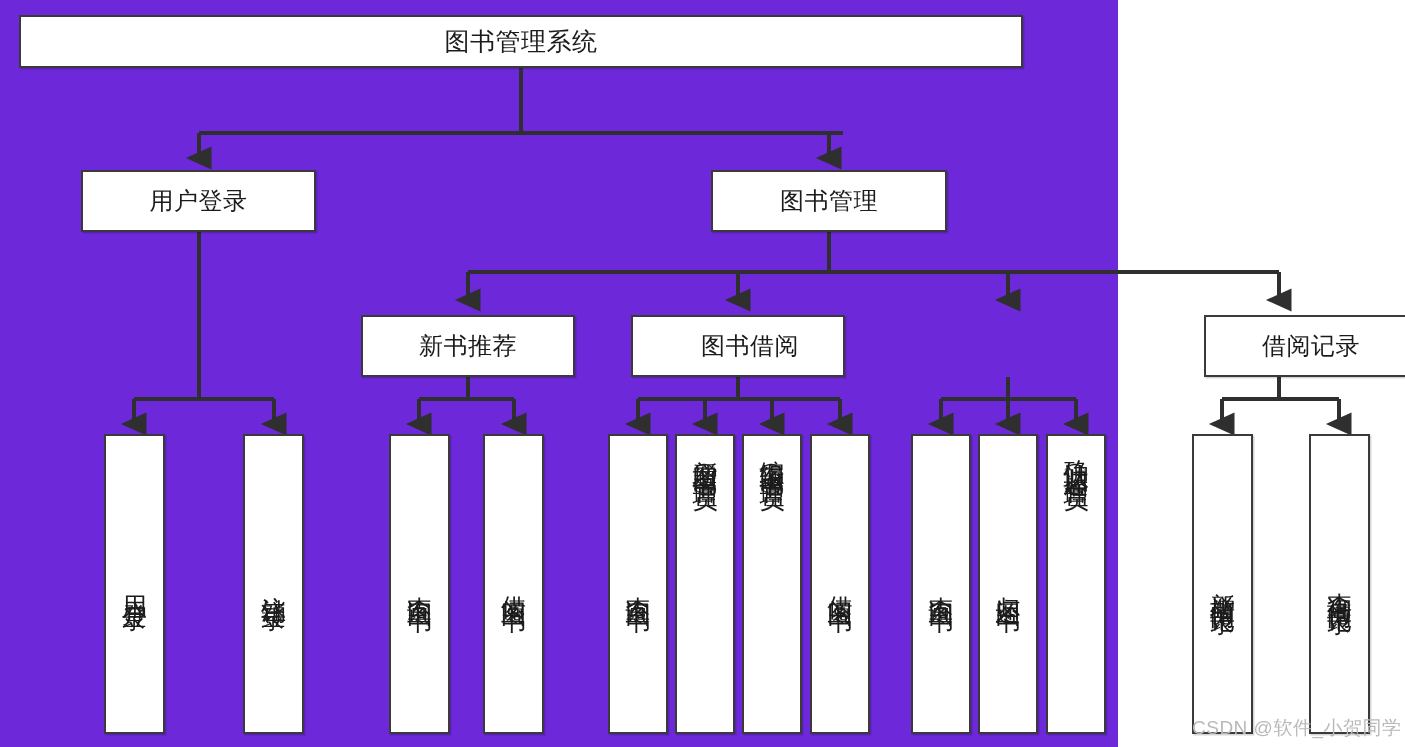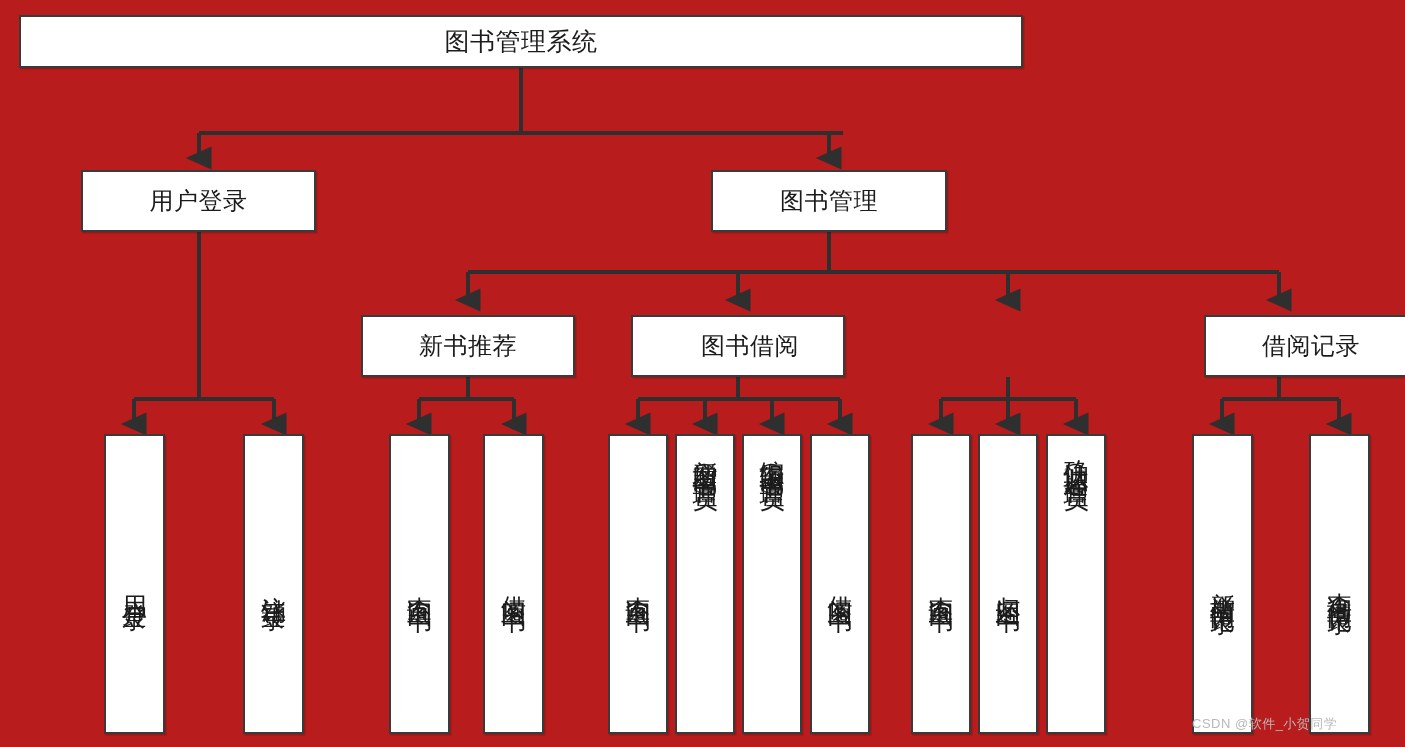--- a/index.html
+++ b/index.html
@@ -8,23 +8,23 @@
     background: #ffffff;
   }
   body {
     width: 1405px;
     height: 747px;
     font-family: "Liberation Sans", "DejaVu Sans", sans-serif;
     overflow: hidden;
   }
   #diagram-root {
     position: relative;
-    width: 1405px;
+    width: 1118px;
     height: 747px;
-    background: #b91c1c;
+    background: #6d28d9;
   }
   svg.diagram-layer {
     position: absolute;
     left: 0;
     top: 0;
     width: 1405px;
     height: 747px;
   }
   .node-box {
     position: absolute;
@@ -54,21 +54,21 @@
     line-height: 1;
   }
   .leaf {
     align-items: flex-start;
     padding-top: 4px;
   }
   .leaf.center-v { align-items: center; padding-top: 0; }
   .watermark {
     position: absolute;
     color: #b9b9b9;
-    font-size: 13px;
+    font-size: 19px;
     white-space: nowrap;
     letter-spacing: 0.5px;
   }
 </style>
 </head>
 <body>
 
 <div id="diagram-root">
 
   <svg class="diagram-layer" viewBox="0 0 1405 747">

